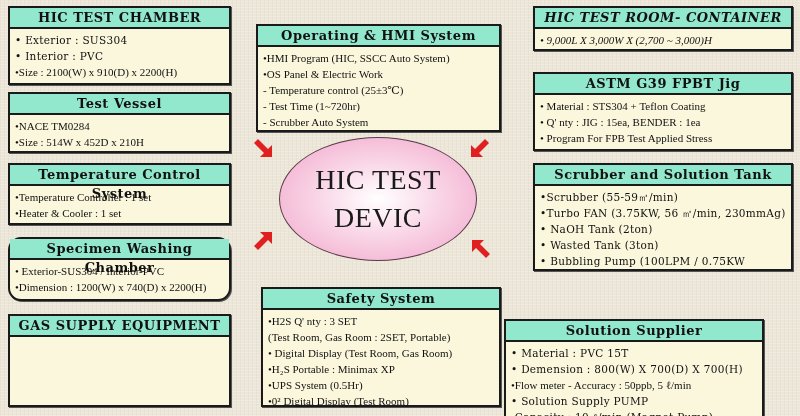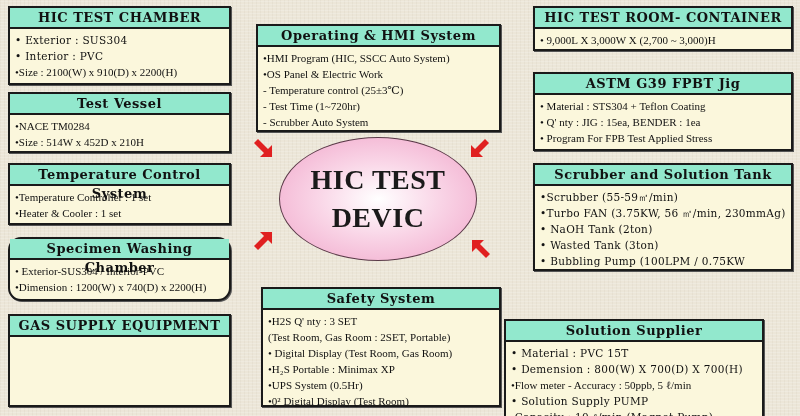--- a/index.html
+++ b/index.html
@@ -30,21 +30,21 @@
     font-family: "Liberation Serif", "DejaVu Serif", serif;
   }
   .box li.wide { letter-spacing:0.3px; font-family:"DejaVu Serif", serif; font-size:10.5px; }
   .ellipse {
     position:absolute; left:279px; top:137px; width:196px; height:122px;
     border-radius:50%;
     background: radial-gradient(ellipse at 50% 50%, #ffffff 0%, #f9d4e6 45%, #f0a4c8 100%);
     border:1px solid #5a3a48;
     display:flex; flex-direction:column; align-items:center; justify-content:center;
     font-family:"Liberation Serif", "DejaVu Serif", serif;
-    font-size:28px; line-height:38px; color:#1a1a1a; letter-spacing:0.5px;font-weight:bold;
+    font-size:28px; line-height:38px; color:#1a1a1a; letter-spacing:0.5px;
   }
   .arrow { position:absolute; width:24px; height:24px; }
 </style>
 </head>
 <body>
 
 <div class="box" style="left:8px;top:6px;width:223px;height:79px;">
   <div class="head">HIC TEST CHAMBER</div>
   <ul>
     <li class="wide">• Exterior : SUS304</li>
@@ -115,21 +115,21 @@
   <ul>
     <li>•H2S Q' nty : 3 SET</li>
     <li> (Test Room, Gas Room : 2SET, Portable)</li>
     <li>• Digital Display (Test Room, Gas Room)</li>
     <li>•H₂S Portable : Minimax XP</li>
     <li>•UPS System (0.5Hr)</li>
     <li>•0² Digital Display (Test Room)</li>
   </ul>
 </div>
 
-<div class="box" style="left:533px;top:6px;width:260px;height:45px;">
+<div class="box" style="left:533px;top:6px;width:260px;height:45px;font-style:italic;">
   <div class="head">HIC TEST ROOM- CONTAINER</div>
   <ul>
     <li>• 9,000L X 3,000W X (2,700 ~ 3,000)H</li>
   </ul>
 </div>
 
 <div class="box" style="left:533px;top:72px;width:260px;height:79px;">
   <div class="head">ASTM G39 FPBT Jig</div>
   <ul>
     <li>• Material : STS304 + Teflon Coating</li>

